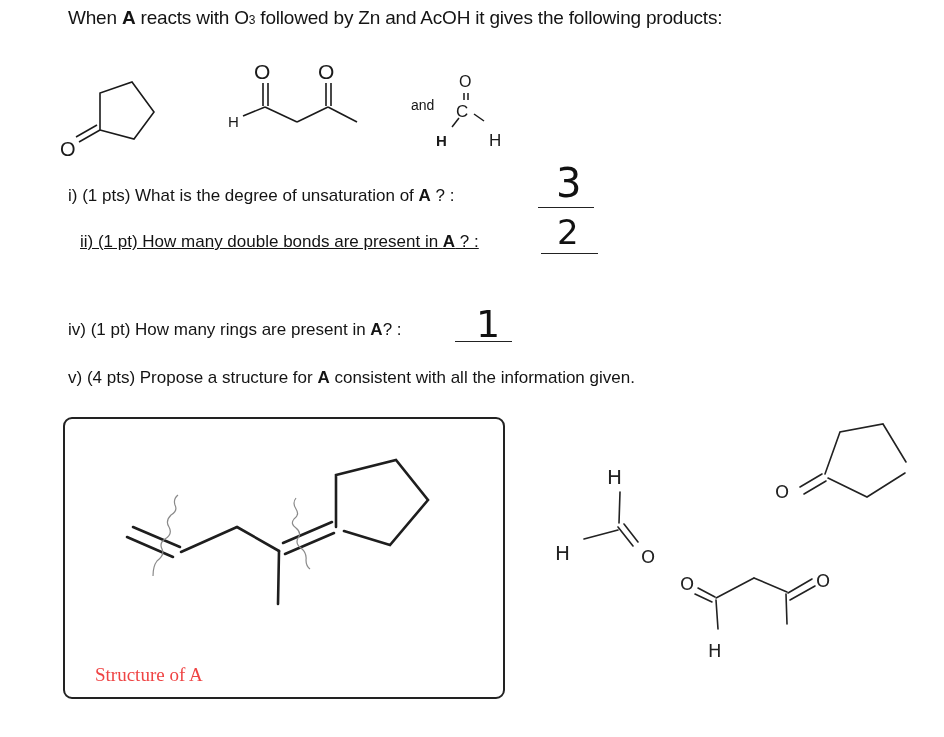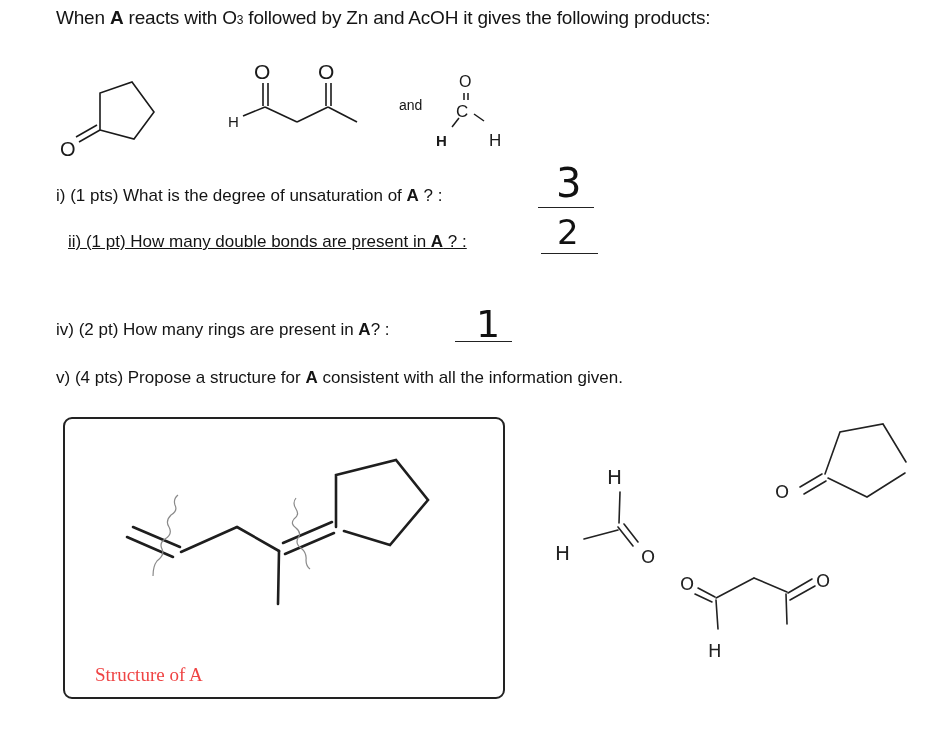--- a/index.html
+++ b/index.html
@@ -1,17 +1,17 @@
 <!DOCTYPE html>
 <html><head>
 <meta charset="utf-8">
 <style>
   html, body { margin: 0; padding: 0; background: #ffffff; }
   body { width: 944px; height: 737px; position: relative; overflow: hidden; font-family: "Liberation Sans", sans-serif; color: #111; }
-  .txt { position: absolute; white-space: nowrap; font-family: "Liberation Sans", sans-serif; color: #141414; }
+  .txt { position: absolute; white-space: nowrap; font-family: "Liberation Sans", sans-serif; color: #141414; margin-left: 12px; }
   .title { left: 56px; top: 7px; font-size: 19px; letter-spacing: -0.2px; }
   .q { font-size: 17px; }
   .q1 { left: 56px; top: 186px; }
   .q2 { left: 68px; top: 232px; text-decoration: underline; }
   .q4 { left: 56px; top: 320px; }
   .q5 { left: 56px; top: 368px; }
   .ans-line { position: absolute; border-bottom: 1.5px solid #222; }
   .hand { position: absolute; font-family: "DejaVu Sans", sans-serif; color: #111; font-weight: normal; }
   .box { position: absolute; left: 63px; top: 417px; width: 438px; height: 278px; border: 2px solid #222; border-radius: 9px; }
   .box-label { position: absolute; left: 95px; top: 664px; font-family: "Liberation Serif", serif; font-size: 19px; color: #ef4444; }
@@ -69,21 +69,21 @@
 <div class="ans-line" style="left:538px;top:207px;width:56px;"></div>
 <div class="hand" style="left:556px;top:160px;font-size:40px;">3</div>
 
 <div class="txt q q2">
   <span>ii) (1 pt) How many double bonds are present in </span><b>A</b><span> ?  :</span>
 </div>
 <div class="ans-line" style="left:541px;top:253px;width:57px;"></div>
 <div class="hand" style="left:557px;top:212px;font-size:34px;">2</div>
 
 <div class="txt q q4">
-  <span>iv) (2 pt) How many rings are present in </span><b>A</b><span>? :</span>
+  <span>iv) (1 pt) How many rings are present in </span><b>A</b><span>? :</span>
 </div>
 <div class="ans-line" style="left:455px;top:341px;width:57px;"></div>
 <div class="hand" style="left:476px;top:302px;font-size:38px;">1</div>
 
 <div class="txt q q5">
   <span>v) (4 pts) Propose a structure for </span><b>A</b><span> consistent with all the information given.</span>
 </div>
 
 <div class="box"></div>
 <svg style="left:0;top:0;" width="944" height="737">

